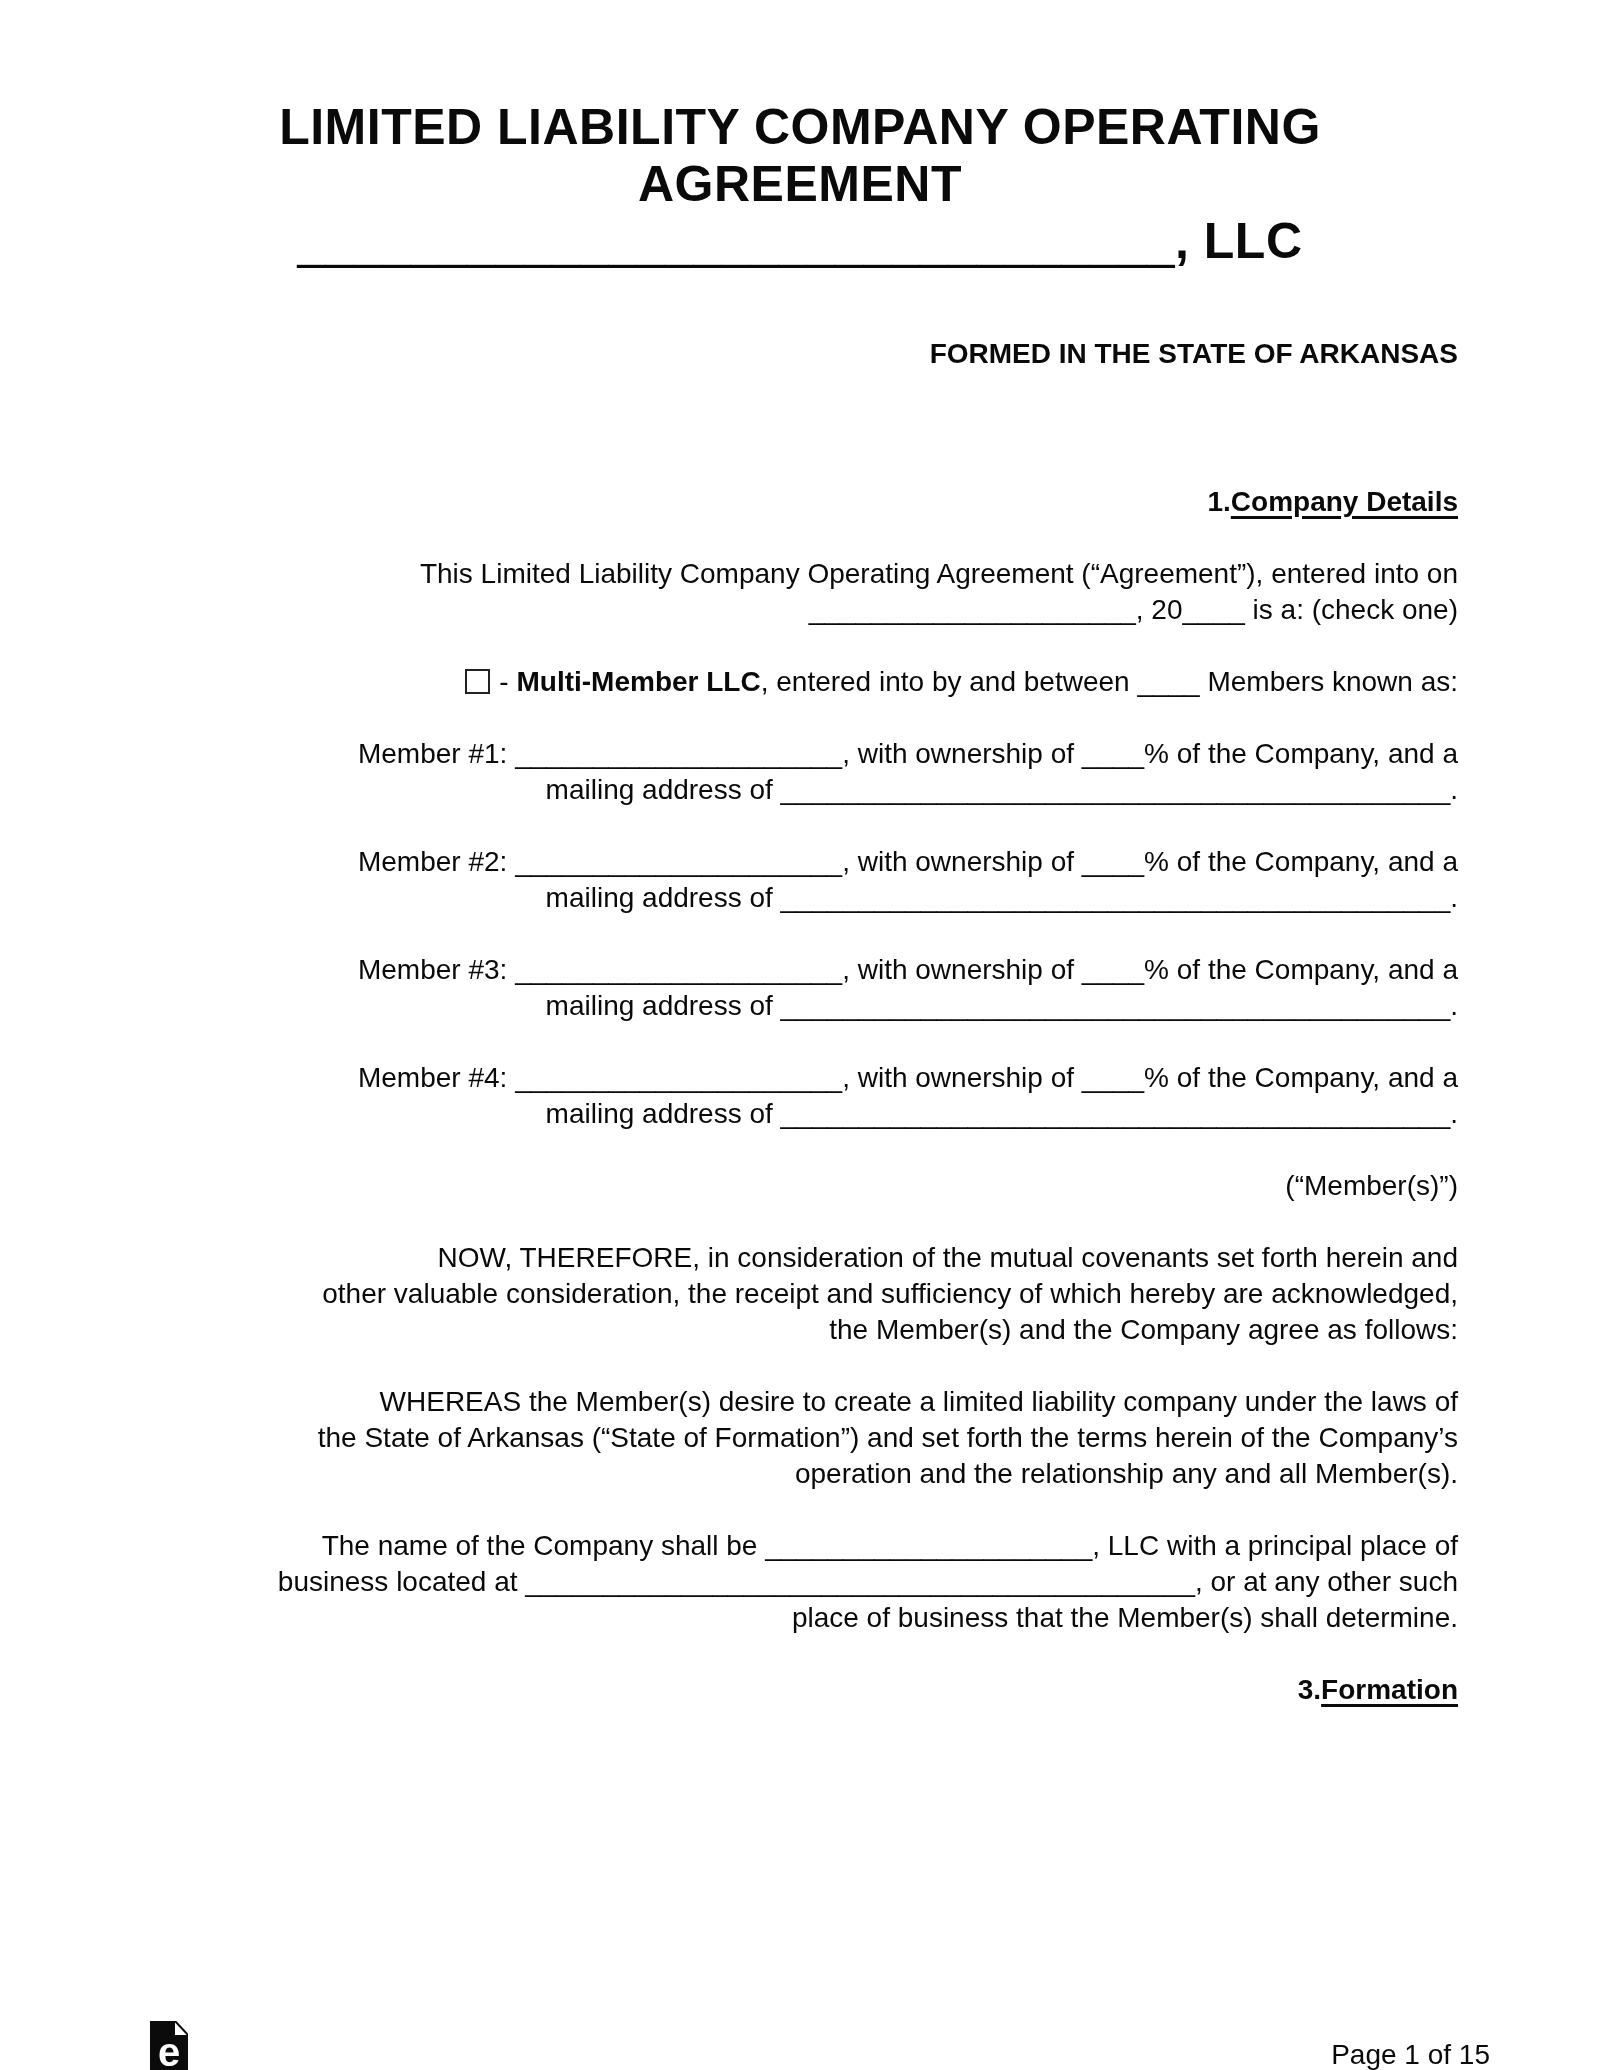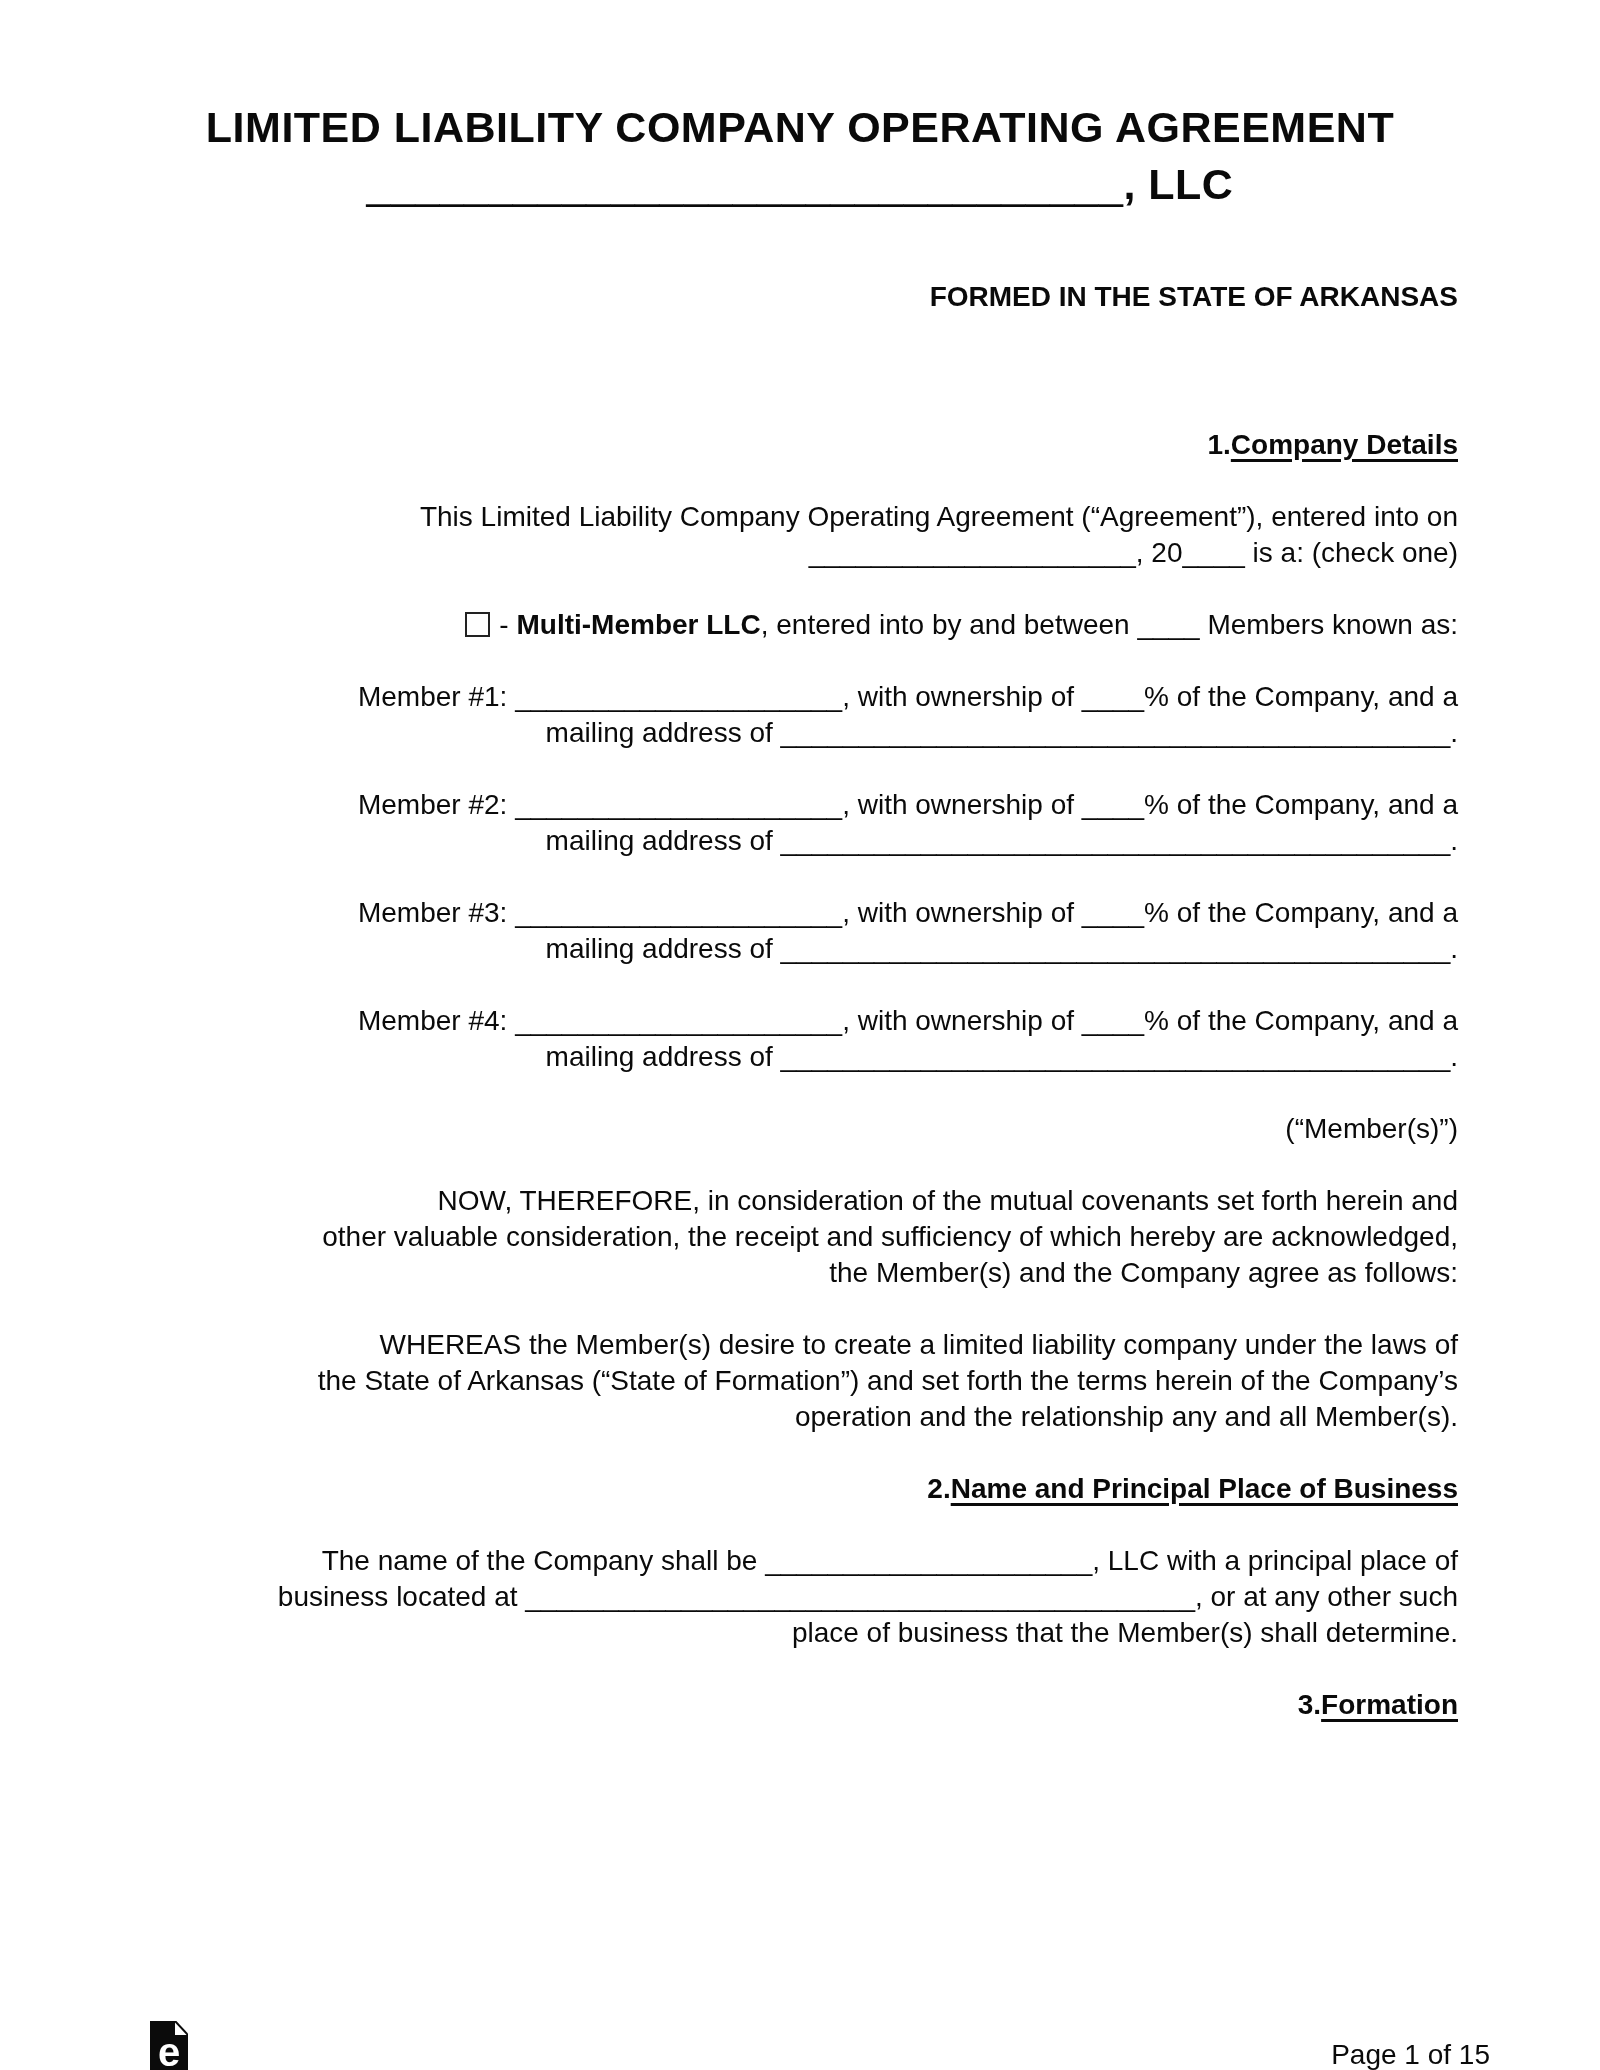--- a/index.html
+++ b/index.html
@@ -15,21 +15,21 @@
     width: 1600px; height: 2070px;
     padding: 0 142px;
     box-sizing: border-box;
     font-size: 28px;
     line-height: 36px;
   }
   .doc-title {
     margin-top: 99px;
     text-align: center;
     font-weight: bold;
-    font-size: 43px;
+    font-size: 50px;
     line-height: 57px;
     letter-spacing: 0.5px;
   }
   .doc-title .blank { font-weight: normal; }
   p { margin: 36px 0 0 0; white-space: pre-wrap; text-align: right; }
   .formed { margin-top: 66px; font-weight: bold; }
   .sec { font-weight: bold; }
   .sec-first { margin-top: 112px; }
   .sec-num { display: inline-block; width: 46px; }
   .u { text-decoration: underline; text-decoration-thickness: 2.5px; text-underline-offset: 5px; }
@@ -98,21 +98,20 @@
   <p>(“Member(s)”)</p>
 
   <p class="tab-first">NOW, THEREFORE, in consideration of the mutual covenants set forth herein and
 other valuable consideration, the receipt and sufficiency of which hereby are acknowledged,
 the Member(s) and the Company agree as follows:</p>
 
   <p class="tab-first">WHEREAS the Member(s) desire to create a limited liability company under the laws of
 the State of Arkansas (“State of Formation”) and set forth the terms herein of the Company’s
 operation and the relationship any and all Member(s).</p>
 
-  <p class="sec"><span class="sec-num">2.</span><span class="u">Name and Principal Place of Business</span></p>
 
   <p>The name of the Company shall be _____________________, LLC with a principal place of
 business located at ___________________________________________, or at any other such
 place of business that the Member(s) shall determine.</p>
 
   <p class="sec"><span class="sec-num">3.</span><span class="u">Formation</span></p>
 
   <div class="footer-logo">
     <svg class="page-shape" width="38" height="55" viewBox="0 0 38 55" xmlns="http://www.w3.org/2000/svg">
       <path d="M0 0 H25 L38 14 V55 H0 Z" fill="#0b0b0b"></path>

